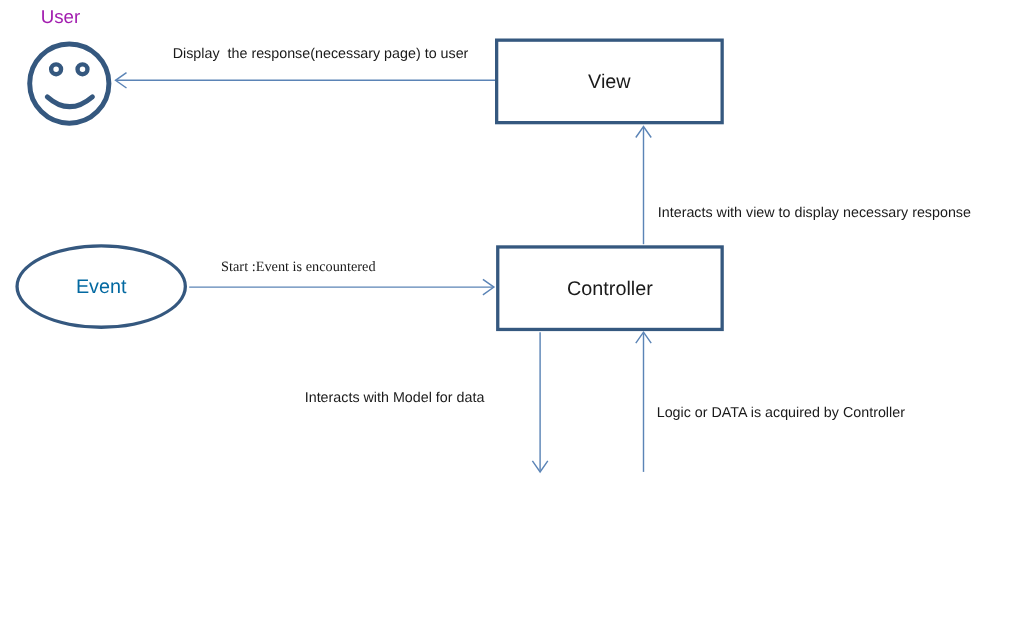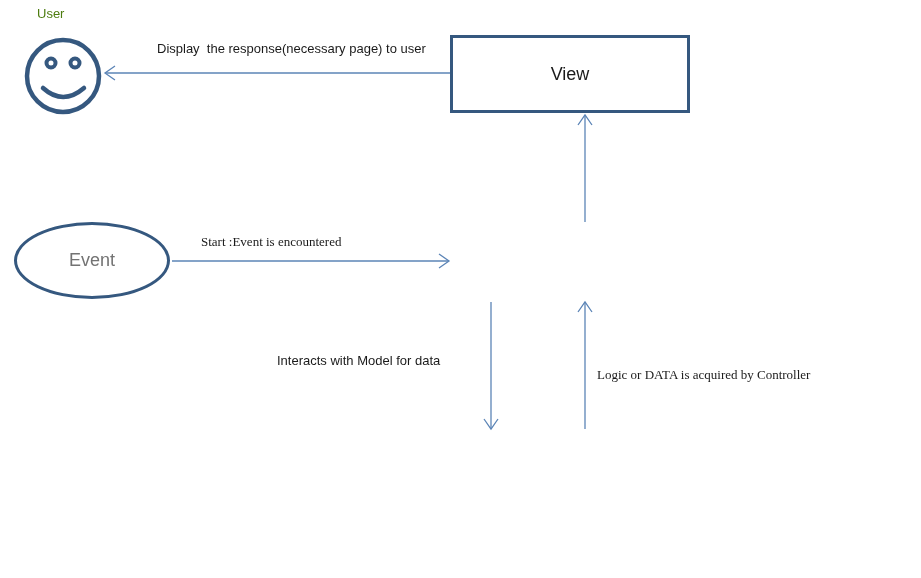--- a/index.html
+++ b/index.html
@@ -19,59 +19,59 @@
     position: absolute;
     box-sizing: border-box;
     border: 3.5px solid #35587F;
     background: #ffffff;
     display: flex;
     align-items: center;
     justify-content: center;
     font-size: 18px;
     color: #1a1a1a;
   }
-  #view-box       { left: 450px; top: 35px;  width: 240px; height: 78px; }
+  #view-box       { left: 450px; top: 35px;  width: 208px; height: 78px; }
   #controller-box { left: 451px; top: 223px; width: 207px; height: 78px; }
   #model-box      { left: 451px; top: 431px; width: 207px; height: 78px; }
   #event-ellipse {
     position: absolute;
     box-sizing: border-box;
     left: 14px; top: 222px; width: 156px; height: 77px;
     border: 3.5px solid #35587F;
     border-radius: 50%;
     background: #ffffff;
     display: flex;
     align-items: center;
     justify-content: center;
     font-size: 18px;
-    color: #737373;
+    color: #0369a1;
     text-align: right;
   }
   #user-label {
     position: absolute;
     left: 37px; top: 6px;
-    font-size: 13px;
-    color: #4d7c0f;
+    font-size: 17px;
+    color: #a21caf;
   }
   #user-icon {
     position: absolute;
     left: 23px; top: 36px;
     width: 80px; height: 80px;
   }
   .edge-label {
     position: absolute;
     font-size: 13px;
     color: #1a1a1a;
     white-space: pre;
   }
   #label-view-to-user       { left: 125px; top: 41px; margin-left: 32px;  }
   #label-controller-to-view { left: 598px; top: 185px; }
   #label-event-to-controller{ left: 201px; top: 234px; font-family: Liberation Serif, serif; }
   #label-controller-to-model{ left: 277px; top: 353px; text-align: right; }
-  #label-model-to-controller{ left: 597px; top: 367px; font-family: Liberation Serif, serif; }
+  #label-model-to-controller{ left: 597px; top: 367px; }
   #arrow-layer {
     position: absolute;
     left: 0; top: 0;
     width: 921px; height: 578px;
     pointer-events: none;
   }
 </style>
 </head>
 <body>
 
@@ -80,20 +80,23 @@
   <div id="user-label">User</div>
   <svg id="user-icon" viewBox="0 0 80 80">
     <circle cx="40" cy="40" r="36" fill="none" stroke="#35587F" stroke-width="4.5"></circle>
     <circle cx="28" cy="27" r="4.5" fill="none" stroke="#35587F" stroke-width="4"></circle>
     <circle cx="52" cy="27" r="4.5" fill="none" stroke="#35587F" stroke-width="4"></circle>
     <path d="M20 52 Q40 70 61 52" fill="none" stroke="#35587F" stroke-width="4.5" stroke-linecap="round"></path>
   </svg>
 
   <div class="node-box" id="view-box">
     <span>View</span>
+  </div>
+  <div class="node-box" id="controller-box">
+    <span>Controller</span>
   </div>
   <div id="event-ellipse">
     <span>Event</span>
   </div>
 
   <svg id="arrow-layer" viewBox="0 0 921 578">
     <g stroke="#5B84B6" stroke-width="1.3" fill="none">
 
       <g>
         <line x1="450" y1="73" x2="106" y2="73"></line>
@@ -116,17 +119,18 @@
       </g>
 
       <g>
         <line x1="585" y1="429" x2="585" y2="303"></line>
         <path d="M578 312 L585 302 L592 312"></path>
       </g>
     </g>
   </svg>
 
   <div class="edge-label" id="label-view-to-user">Display  the response(necessary page) to user</div>
+  <div class="edge-label" id="label-controller-to-view">Interacts with view to display necessary response</div>
   <div class="edge-label" id="label-event-to-controller">Start :Event is encountered</div>
   <div class="edge-label" id="label-controller-to-model">Interacts with Model for data</div>
   <div class="edge-label" id="label-model-to-controller">Logic or DATA is acquired by Controller</div>
 
 </div>
 
 </body></html>

